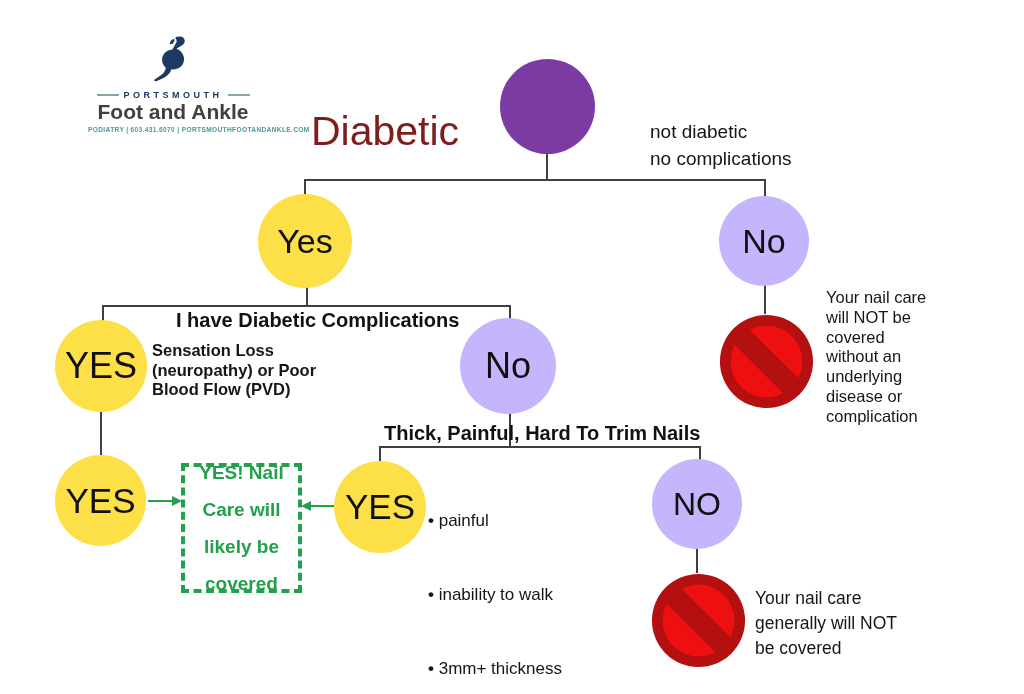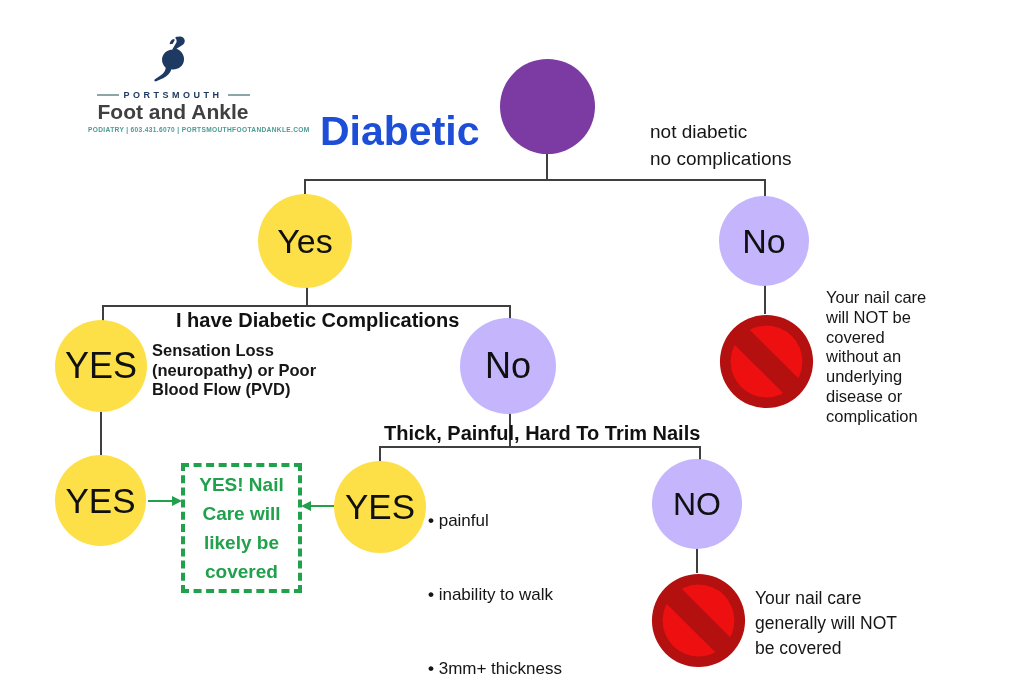--- a/index.html
+++ b/index.html
@@ -9,21 +9,21 @@
   }
   
   .logo{position:absolute;left:88px;top:36px;width:170px;text-align:center;}
   .logo .figure{height:52px;display:flex;justify-content:center;align-items:flex-end;}
   .logo .brand-row{display:flex;align-items:center;justify-content:center;gap:5px;margin-top:2px;}
   .logo .brand{font-size:9px;font-weight:700;letter-spacing:3.5px;color:#1e3a62;}
   .logo .dash{flex:0 0 22px;height:2px;background:#8aa6a8;}
   .logo .title{font-size:21px;font-weight:700;color:#404040;letter-spacing:0;line-height:24px;}
   .logo .tagline{font-size:6.6px;font-weight:700;letter-spacing:.35px;color:#4a9b94;margin-top:2px;white-space:nowrap;}
   
-  .big-title{position:absolute;left:320px;top:108px;font-size:41px;font-weight:700;color:#1d4ed8;}
+  .big-title{position:absolute;left:311px;top:108px;font-size:41px;font-weight:400;color:#7f1d1d;}
   .note{position:absolute;white-space:pre-line;color:#161616;}
   .root-note{left:650px;top:118px;font-size:19px;line-height:27px;}
   .branch-label{position:absolute;font-weight:700;font-size:20px;color:#111;white-space:nowrap;}
   .lbl-complications{left:176px;top:309px;width:260px;text-align:center;}
   .lbl-nails{left:384px;top:422px;width:292px;text-align:center;}
   .sensation{left:152px;top:341px;font-size:16.5px;font-weight:600;line-height:19.5px;}
   .nc-top{left:826px;top:288px;font-size:16.5px;font-weight:500;line-height:19.8px;}
   .nc-bottom{left:755px;top:586px;font-size:17.5px;font-weight:500;line-height:25px;}
   
   .circle{position:absolute;border-radius:50%;display:flex;align-items:center;justify-content:center;}
@@ -36,21 +36,21 @@
   .hline{height:1.6px;}
   .vline{width:1.6px;}
   
   .bullets{position:absolute;left:428px;top:460px;list-style:none;margin:0;padding:0;font-size:17px;font-weight:500;}
   .bullets li{line-height:26px;margin-top:48px;}
   .bullets li::before{content:"• ";font-weight:700;}
   
   .outcome-box{
     position:absolute;left:181px;top:463px;width:113px;height:122px;
     border:4px dashed #21a14b;display:flex;align-items:center;justify-content:center;
-    text-align:center;color:#21a14b;font-weight:700;font-size:19px;line-height:29px;white-space:pre-line;
+    text-align:center;color:#21a14b;font-weight:700;font-size:19px;line-height:37px;white-space:pre-line;
   }
   
   .arrow-line{position:absolute;height:2.4px;background:#21a14b;}
   .arrow-head{position:absolute;width:0;height:0;border-style:solid;}
   .head-right{border-width:5.5px 0 5.5px 10px;border-color:transparent transparent transparent #21a14b;}
   .head-left{border-width:5.5px 10px 5.5px 0;border-color:transparent #21a14b transparent transparent;}
   
   .nosign{position:absolute;}
 </style>
 </head>

